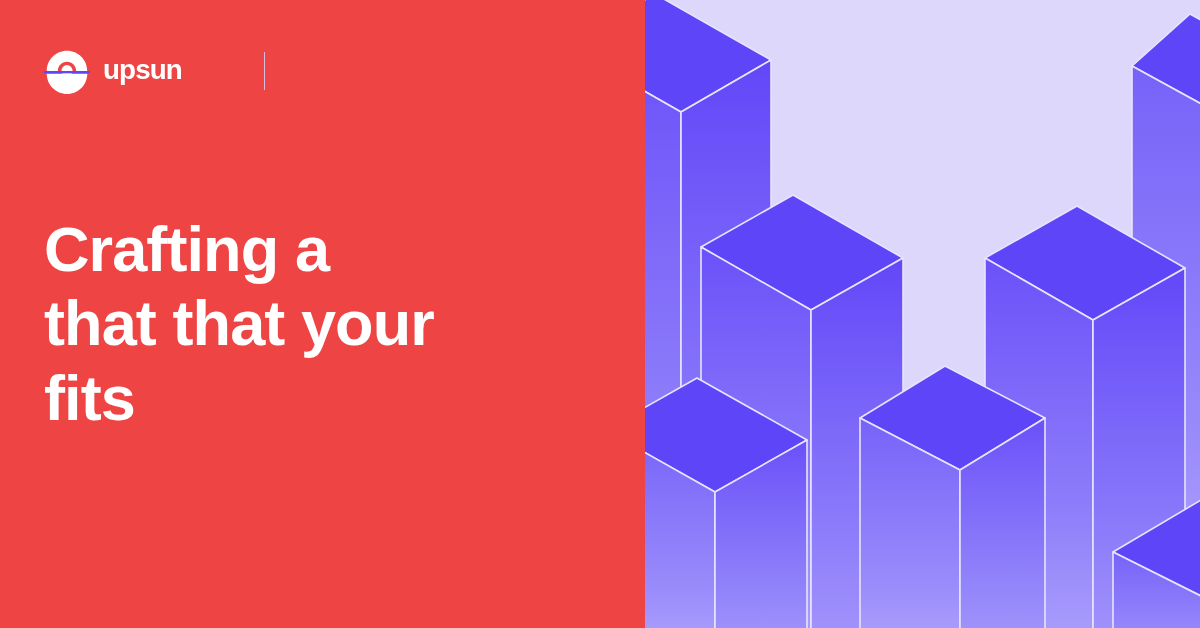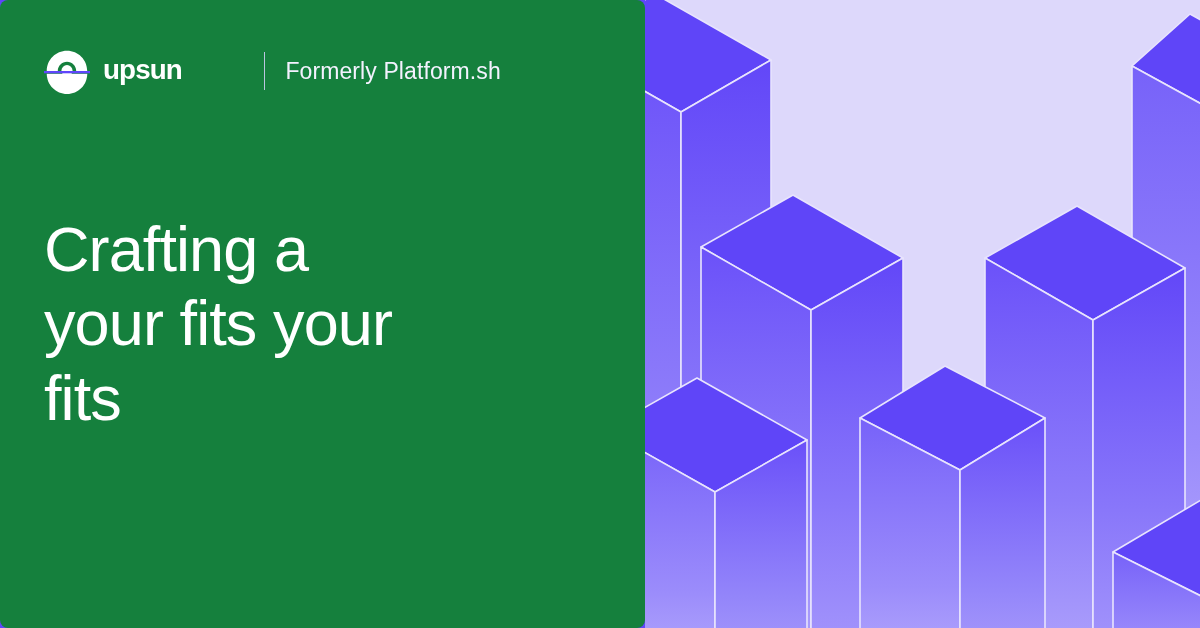--- a/index.html
+++ b/index.html
@@ -20,26 +20,25 @@
     background: #5f46fb;
     display: flex;
   }
 
   
   .left-panel {
     position: relative;
     width: 645px;
     height: 628px;
     flex: 0 0 645px;
-    background: #15803d;
+    background: #ef4444;
     box-sizing: border-box;
     padding: 48px 40px 40px 44px;
     display: flex;
     flex-direction: column;
-    border-radius: 8px;
   }
 
   .brand-row {
     display: flex;
     align-items: center;
     height: 46px;
     gap: 0;
   }
 
   .logo-lockup {
@@ -75,21 +74,21 @@
     line-height: 1;
     letter-spacing: .1px;
     white-space: nowrap;
     font-weight: 400;
   }
 
   .headline {
     margin: 0;
     color: #ffffff;
     font-size: 63px;
-    font-weight: 400;
+    font-weight: 700;
     line-height: 1.18;
     letter-spacing: -0.9px;
     max-width: 520px;
     margin-top: 118px;
   }
   .headline .hl-line { display: block; }
 
   
   .art-panel {
     position: relative;
@@ -127,26 +126,25 @@
           <rect x="0" y="50" width="100" height="5" fill="#5f46fb"></rect>
         </svg>
 
         <svg class="logo-wordmark" viewBox="0 0 250 54" aria-hidden="true">
           <text x="0" y="41" font-family="Liberation Sans, sans-serif" font-size="50" font-weight="bold" letter-spacing="-1.6" fill="#ffffff">upsun</text>
         </svg>
       </div>
 
       <div class="brand-divider"></div>
 
-      <div class="brand-tagline">Formerly Platform.sh</div>
     </div>
 
     <h1 class="headline">
       <span class="hl-line">Crafting a</span>
-      <span class="hl-line">your fits your</span>
+      <span class="hl-line">that that your</span>
       <span class="hl-line">fits</span>
     </h1>
 
   </div>
 
   <div class="art-panel">
     <svg viewBox="0 0 555 628" preserveAspectRatio="xMidYMid slice" aria-hidden="true">
       <defs>
 
         <linearGradient id="faceL" x1="0" y1="0" x2="0" y2="1">

